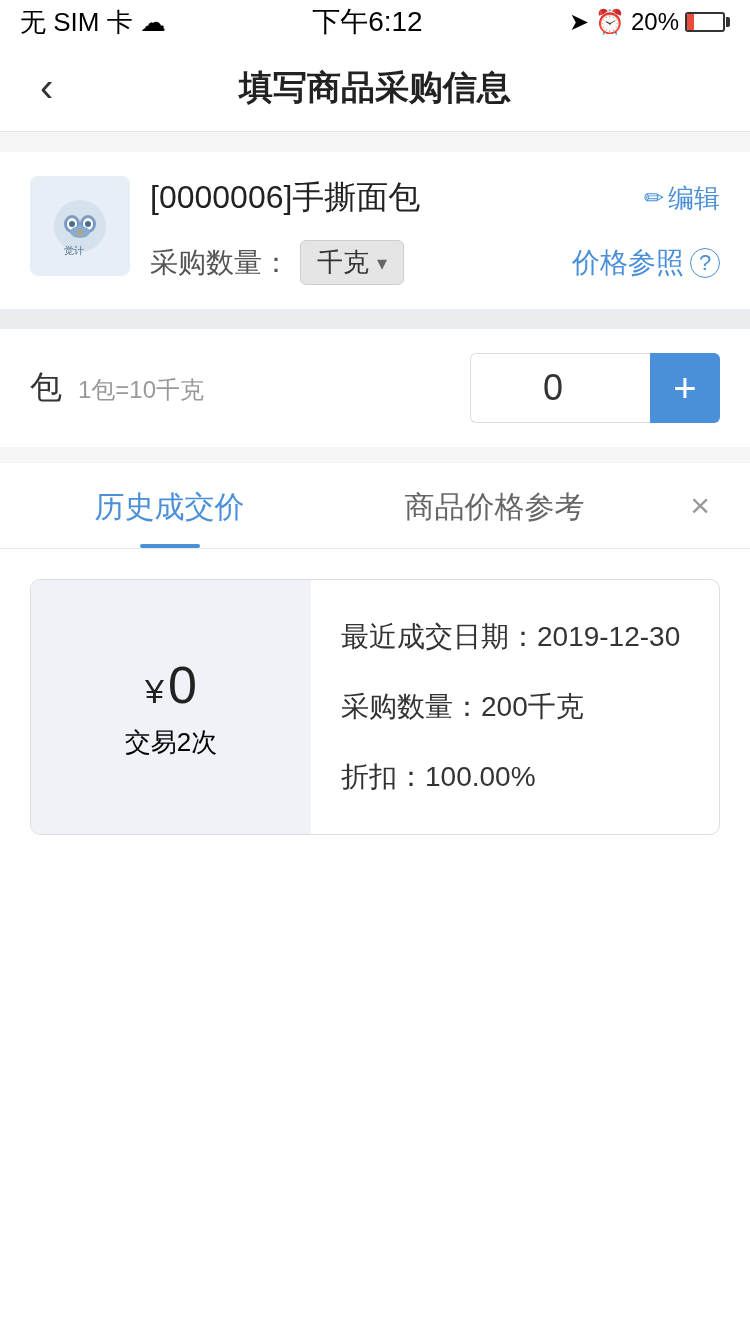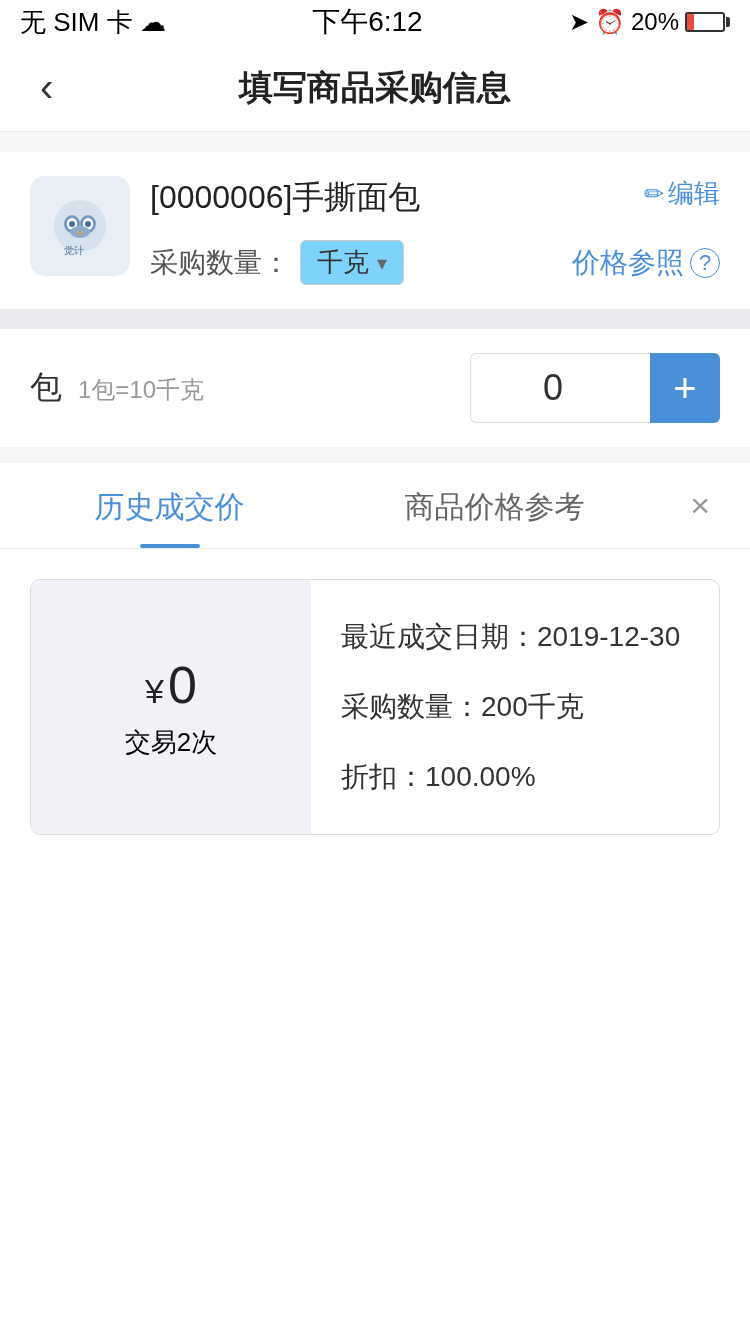--- a/index.html
+++ b/index.html
@@ -103,33 +103,33 @@
     }
     .product-header {
       display: flex;
       align-items: flex-start;
       gap: 20px;
     }
     .product-image {
       width: 100px;
       height: 100px;
       background: #e8eef5;
-      border-radius: 15px;
+      border-radius: 8px;
       display: flex;
       align-items: center;
       justify-content: center;
       flex-shrink: 0;
     }
     .product-info {
       flex: 1;
     }
     .product-title-row {
       display: flex;
       justify-content: space-between;
-      align-items: flex-start;
+      align-items: center;
       gap: 22px;
     }
     .product-name {
       font-size: 32px;
       color: #222;
       font-weight: 500;
     }
     .edit-btn {
       font-size: 26px;
       color: #4a90d9;
@@ -153,21 +153,21 @@
     }
     .unit-select {
       display: inline-flex;
       align-items: center;
       border: 1px solid #ccc;
       border-radius: 6px;
       padding: 4px 16px;
       font-size: 26px;
       color: #333;
       gap: 8px;
-      background: #7dd3fc;
+      background: #e5e5e5;
       cursor: pointer;
       margin-left: 10px;
     }
     .unit-arrow {
       font-size: 20px;
       color: #666;
     }
     .price-ref {
       font-size: 28px;
       color: #4a90d9;

